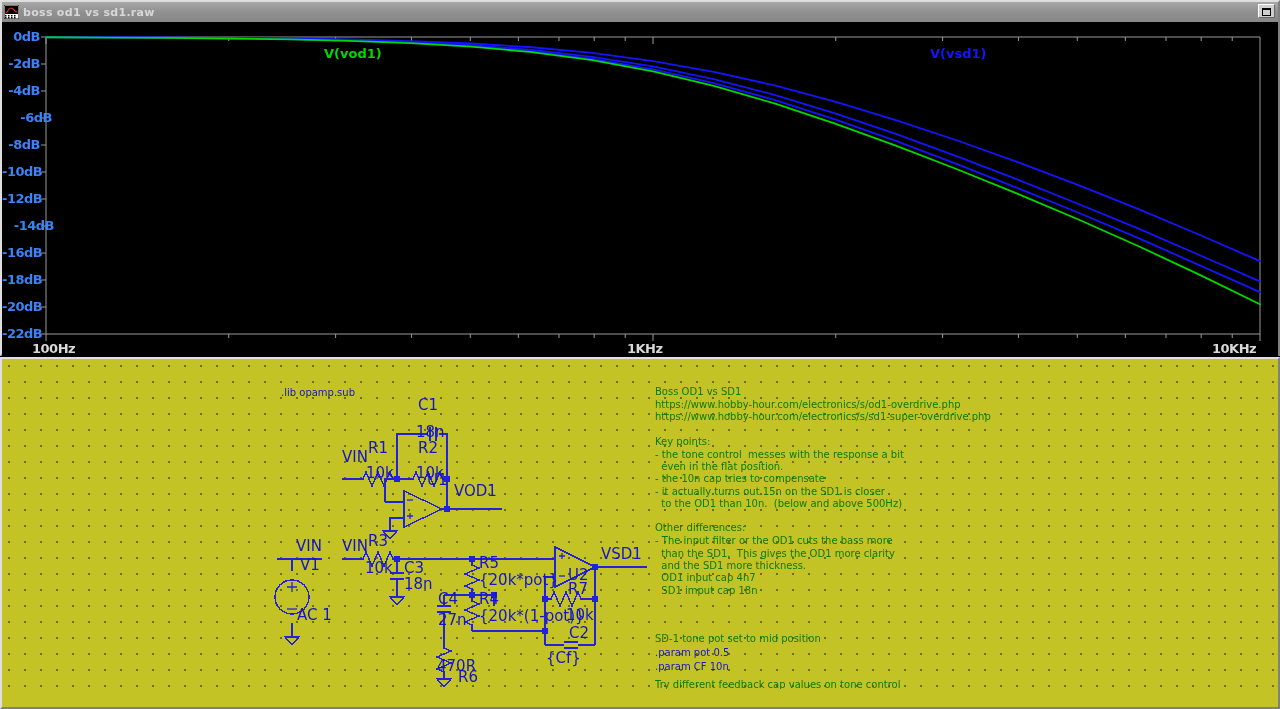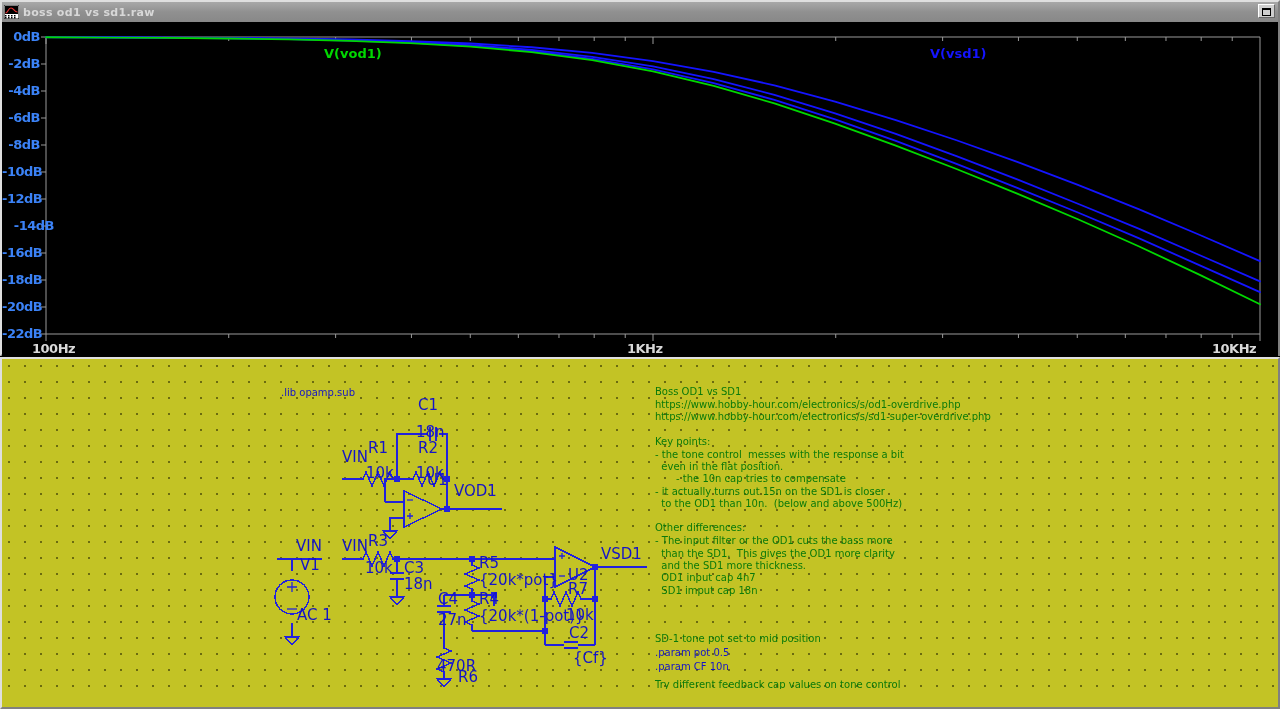--- a/index.html
+++ b/index.html
@@ -208,21 +208,21 @@
         <line x1="1258" y1="312" x2="1258" y2="319" stroke="#9a9a9a" stroke-width="1"></line>
         <path d="M44.00 15.13 L104.92 15.27 L164.58 15.54 L226.73 15.95 L286.60 16.48 L347.31 17.43 L408.13 19.05 L468.80 21.48 L529.62 25.26 L590.19 30.93 L651.00 39.03 L711.72 49.83 L772.42 63.33 L833.07 79.53 L893.81 98.03 L954.48 118.27 L1015.20 139.88 L1075.91 162.82 L1136.62 187.13 L1197.29 212.78 L1258.00 239.10 " stroke="#1414ff" stroke-width="1.8" fill="none" stroke-linecap="round" stroke-linejoin="round"></path>
         <path d="M44.00 15.13 L104.92 15.40 L164.58 15.68 L226.73 16.21 L286.60 16.89 L347.31 18.11 L408.13 20.13 L468.80 23.10 L529.62 27.82 L590.19 34.84 L651.00 44.43 L711.72 57.12 L772.42 72.78 L833.07 91.28 L893.81 111.93 L954.48 134.07 L1015.20 157.43 L1075.91 181.73 L1136.62 206.70 L1197.29 233.02 L1258.00 259.35 " stroke="#1414ff" stroke-width="1.8" fill="none" stroke-linecap="round" stroke-linejoin="round"></path>
         <path d="M44.00 15.27 L104.92 15.40 L164.58 15.81 L226.73 16.35 L286.60 17.16 L347.31 18.51 L408.13 20.67 L468.80 24.05 L529.62 29.18 L590.19 36.87 L651.00 47.40 L711.72 61.17 L772.42 77.91 L833.07 97.35 L893.81 118.95 L954.48 141.90 L1015.20 165.93 L1075.91 190.50 L1136.62 216.15 L1197.29 243.15 L1258.00 270.15 " stroke="#1414ff" stroke-width="1.8" fill="none" stroke-linecap="round" stroke-linejoin="round"></path>
         <path d="M44.00 15.27 L104.92 15.54 L164.58 15.95 L226.73 16.48 L286.60 17.43 L347.31 18.78 L408.13 21.07 L468.80 24.72 L529.62 30.12 L590.19 38.22 L651.00 49.42 L711.72 63.87 L772.42 81.42 L833.07 101.67 L893.81 123.68 L954.48 147.03 L1015.20 171.60 L1075.91 197.25 L1136.62 224.25 L1197.29 252.60 L1258.00 282.30 " stroke="#00d800" stroke-width="1.8" fill="none" stroke-linecap="round" stroke-linejoin="round"></path>
       </svg>
     <div id="plot-labels">
         <div class="plot-label ylabel" style="left: 0px; width: 38px; top: 7px;">0dB</div>
         <div class="plot-label ylabel" style="left: 0px; width: 38px; top: 34px;">-2dB</div>
         <div class="plot-label ylabel" style="left: 0px; width: 38px; top: 61px;">-4dB</div>
-        <div class="plot-label ylabel" style="left: 0px; width: 38px; top: 88px;">-6dB</div>
+        <div class="plot-label ylabel" style="left: 12px; width: 38px; top: 88px;">-6dB</div>
         <div class="plot-label ylabel" style="left: 0px; width: 38px; top: 115px;">-8dB</div>
         <div class="plot-label ylabel" style="left: 0px; width: 38px; top: 142px;">-10dB</div>
         <div class="plot-label ylabel" style="left: 0px; width: 38px; top: 169px;">-12dB</div>
         <div class="plot-label ylabel" style="left: 0px; width: 52px; top: 196px;">-14dB</div>
         <div class="plot-label ylabel" style="left: 0px; width: 38px; top: 223px;">-16dB</div>
         <div class="plot-label ylabel" style="left: 0px; width: 38px; top: 250px;">-18dB</div>
         <div class="plot-label ylabel" style="left: 0px; width: 38px; top: 277px;">-20dB</div>
         <div class="plot-label ylabel" style="left: 0px; width: 38px; top: 304px;">-22dB</div>
         <div class="plot-label xlabel" style="top: 319px; left: 30px;">100Hz</div>
         <div class="plot-label xlabel" style="top: 319px; left: 625px;">1KHz</div>
@@ -348,21 +348,21 @@
     </svg>
 
     <div id="schematic-text-layer">
         <div class="sch-text spice" style="left: 279px; top: 28px; text-align: center;">.lib opamp.sub</div>
         <div class="sch-text note-green" style="left: 653px; top: 27px;">Boss OD1 vs SD1</div>
         <div class="sch-text note-green" style="left: 653px; top: 40px;">https://www.hobby-hour.com/electronics/s/od1-overdrive.php</div>
         <div class="sch-text note-green" style="left: 653px; top: 52px;">https://www.hobby-hour.com/electronics/s/sd1-super-overdrive.php</div>
         <div class="sch-text note-green" style="left: 653px; top: 77px;">Key points:</div>
         <div class="sch-text note-green" style="left: 653px; top: 90px;">- the tone control  messes with the response a bit</div>
         <div class="sch-text note-green" style="left: 653px; top: 102px;">  even in the flat position.</div>
-        <div class="sch-text note-green" style="left: 674px; top: 114px;">- the 10n cap tries to compensate</div>
+        <div class="sch-text note-green" style="left: 653px; top: 114px;">- the 10n cap tries to compensate</div>
         <div class="sch-text note-green" style="left: 653px; top: 127px;">- it actually turns out 15n on the SD1 is closer</div>
         <div class="sch-text note-green" style="left: 653px; top: 139px;">  to the OD1 than 10n.  (below and above 500Hz)</div>
         <div class="sch-text note-green" style="left: 653px; top: 163px;">Other differences:</div>
         <div class="sch-text note-green" style="left: 653px; top: 176px;">- The input filter or the OD1 cuts the bass more</div>
         <div class="sch-text note-green" style="left: 653px; top: 189px;">  than the SD1.  This gives the OD1 more clarity</div>
         <div class="sch-text note-green" style="left: 653px; top: 201px;">  and the SD1 more thickness.</div>
         <div class="sch-text note-green" style="left: 653px; top: 213px;">  OD1 input cap 4n7</div>
         <div class="sch-text note-green" style="left: 653px; top: 226px;">  SD1 imput cap 18n</div>
         <div class="sch-text note-green" style="left: 653px; top: 274px;">SD-1 tone pot set to mid position</div>
         <div class="sch-text note-green" style="left: 653px; top: 320px;">Try different feedback cap values on tone control</div>
@@ -386,21 +386,21 @@
         <div class="sch-text comp" style="left: 456px; top: 284px; margin-top: 28px;">R6</div>
         <div class="sch-text comp" style="left: 435px; top: 301px;">470R</div>
         <div class="sch-text comp" style="left: 477px; top: 198px;">R5</div>
         <div class="sch-text comp" style="left: 477px; top: 215px;">{20k*pot}</div>
         <div class="sch-text comp" style="left: 477px; top: 234px;">R4</div>
         <div class="sch-text comp" style="left: 477px; top: 251px;">{20k*(1-pot)}</div>
         <div class="sch-text comp" style="left: 566px; top: 210px;">U2</div>
         <div class="sch-text comp" style="left: 566px; top: 224px;">R7</div>
         <div class="sch-text comp" style="left: 564px; top: 250px;">10k</div>
         <div class="sch-text comp" style="left: 567px; top: 268px;">C2</div>
-        <div class="sch-text comp" style="left: 571px; top: 293px;">{Cf}</div>
+        <div class="sch-text comp" style="left: 544px; top: 293px;">{Cf}</div>
         <div class="sch-text comp" style="left: 340px; top: 92px;">VIN</div>
         <div class="sch-text comp" style="left: 452px; top: 126px;">VOD1</div>
         <div class="sch-text comp" style="left: 294px; top: 181px;">VIN</div>
         <div class="sch-text comp" style="left: 340px; top: 181px;">VIN</div>
         <div class="sch-text comp" style="left: 599px; top: 189px;">VSD1</div>
       </div>
   </div>
 </div>
 
 </body></html>

